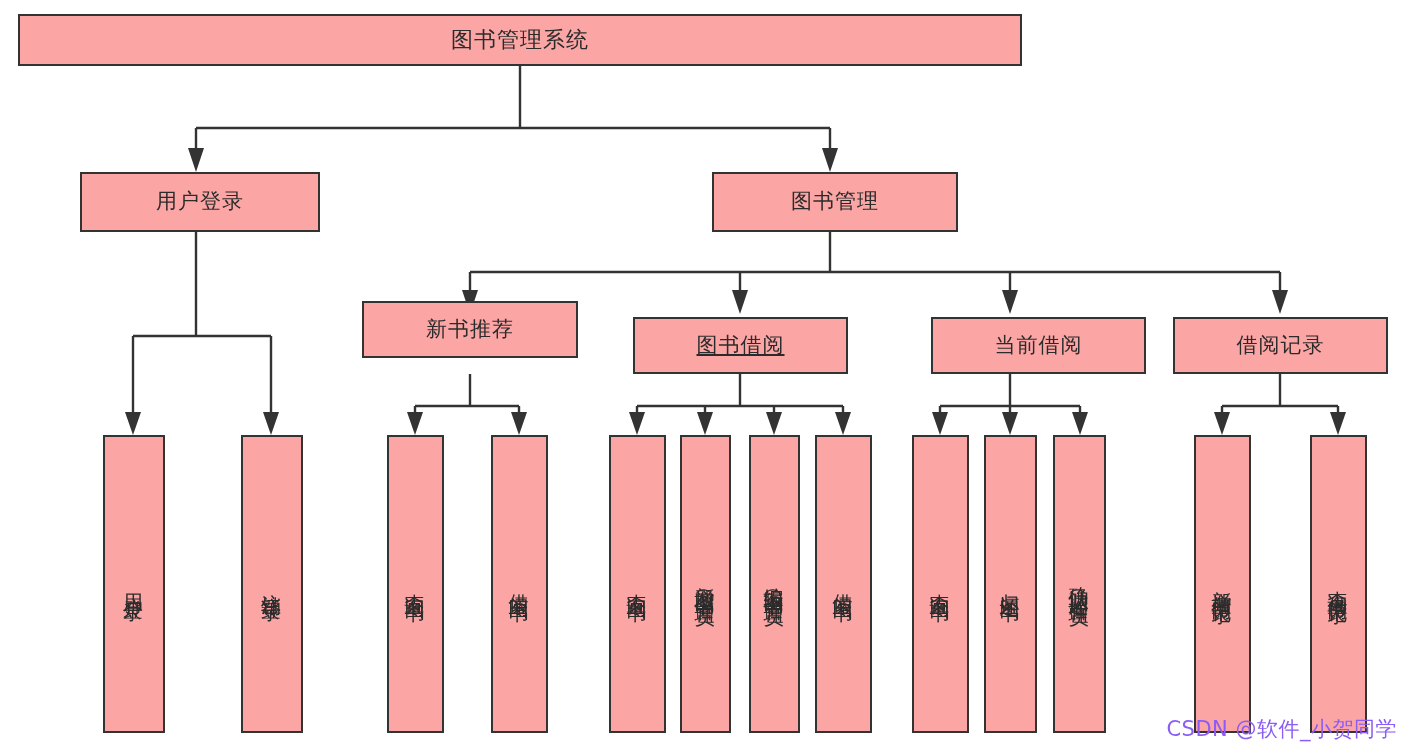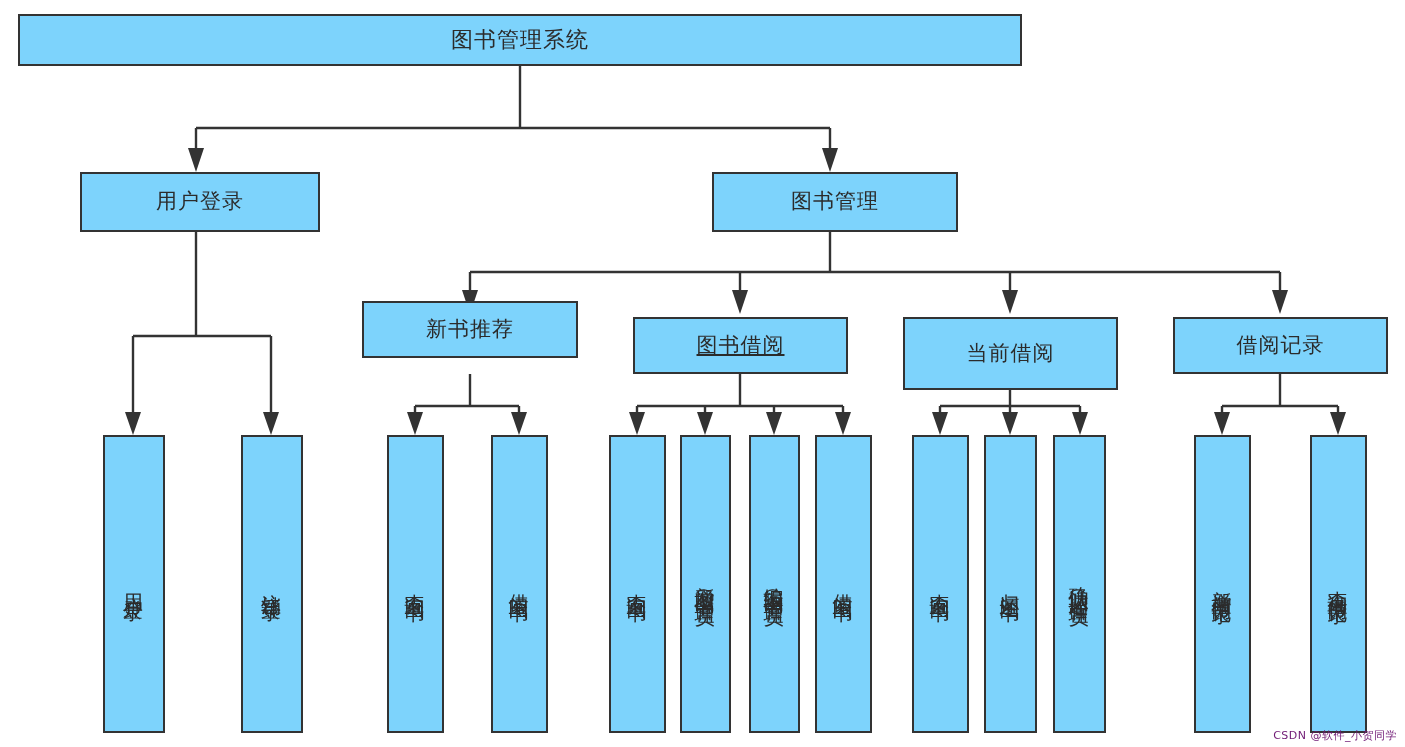--- a/index.html
+++ b/index.html
@@ -14,21 +14,21 @@
     position: relative;
     width: 1405px;
     height: 747px;
     background: #ffffff;
     overflow: hidden;
   }
   .node {
     position: absolute;
     box-sizing: border-box;
     border: 2px solid #333333;
-    background: #7dd3fc;
+    background: #fca5a5;
     display: flex;
     align-items: center;
     justify-content: center;
     color: #2b2b2b;
     text-align: center;
   }
   .node.horiz {
     font-size: 21px;
     letter-spacing: 1px;
     line-height: 1.2;
@@ -61,22 +61,22 @@
     stroke-width: 2.4;
     fill: none;
   }
   svg.links polygon {
     fill: #333333;
   }
   .watermark {
     position: absolute;
     right: 8px;
     bottom: 4px;
-    font-size: 11px;
-    color: #701a75;
+    font-size: 21px;
+    color: #8b5cf6;
     letter-spacing: 0.5px;
     white-space: nowrap;
   }
 </style>
 </head>
 <body>
 
 <div id="canvas">
 
   <svg class="links" viewBox="0 0 1405 747">
@@ -154,21 +154,21 @@
   <div class="node horiz" style="left:712px; top:172px; width:246px; height:60px;">
     <span>图书管理</span>
   </div>
 
   <div class="node horiz" style="left:362px; top:301px; width:216px; height:57px;">
     <span>新书推荐</span>
   </div>
   <div class="node horiz" style="left:633px; top:317px; width:215px; height:57px;text-decoration:underline;">
     <span>图书借阅</span>
   </div>
-  <div class="node horiz" style="left:903px; top:317px; width:215px; height:73px;">
+  <div class="node horiz" style="left:931px; top:317px; width:215px; height:57px;">
     <span>当前借阅</span>
   </div>
   <div class="node horiz" style="left:1173px; top:317px; width:215px; height:57px;">
     <span>借阅记录</span>
   </div>
 
   <div class="node vert" style="left:103px; top:435px; width:62px; height:298px;">
     <span class="vlabel">用户登录</span>
   </div>
   <div class="node vert" style="left:241px; top:435px; width:62px; height:298px;">

